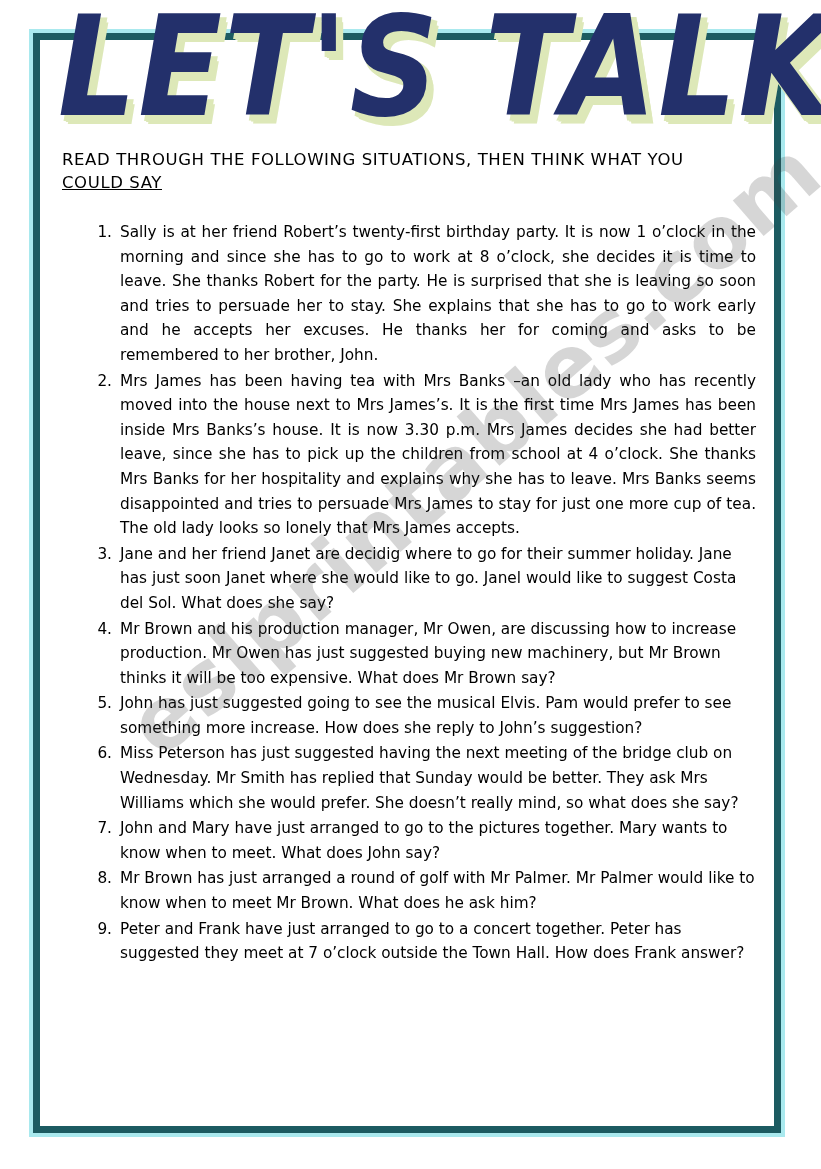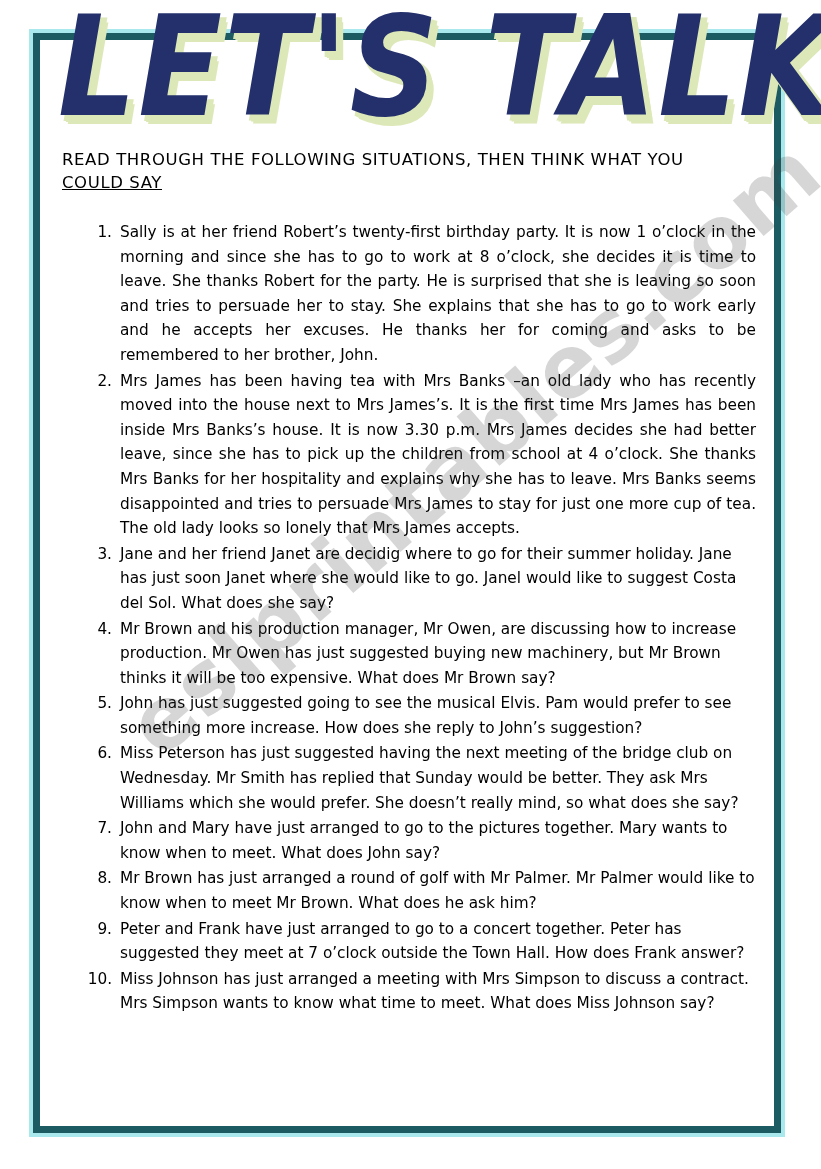--- a/index.html
+++ b/index.html
@@ -214,24 +214,20 @@
           <span class="body">John and Mary have just arranged to go to the pictures together. Mary wants to know when to meet. What does John say?</span>
         </li>
         <li class="ragged">
           <span class="num">8.</span>
           <span class="body">Mr Brown has just arranged a round of golf with Mr Palmer. Mr Palmer would like to know when to meet Mr Brown. What does he ask him?</span>
         </li>
         <li class="ragged">
           <span class="num">9.</span>
           <span class="body">Peter and Frank have just arranged to go to a concert together. Peter has suggested they meet at 7 o’clock outside the Town Hall. How does Frank answer?</span>
         </li>
-        <li class="ragged">
-          <span class="num">10.</span>
-          <span class="body">Miss Johnson has just arranged a meeting with Mrs Simpson to discuss a contract. Mrs Simpson wants to know what time to meet. What does Miss Johnson say?</span>
-        </li>
       </ol>
 
   </div>
 
   <div id="watermark">
     <span>eslprintables.com</span>
   </div>
 
 </div>
 

